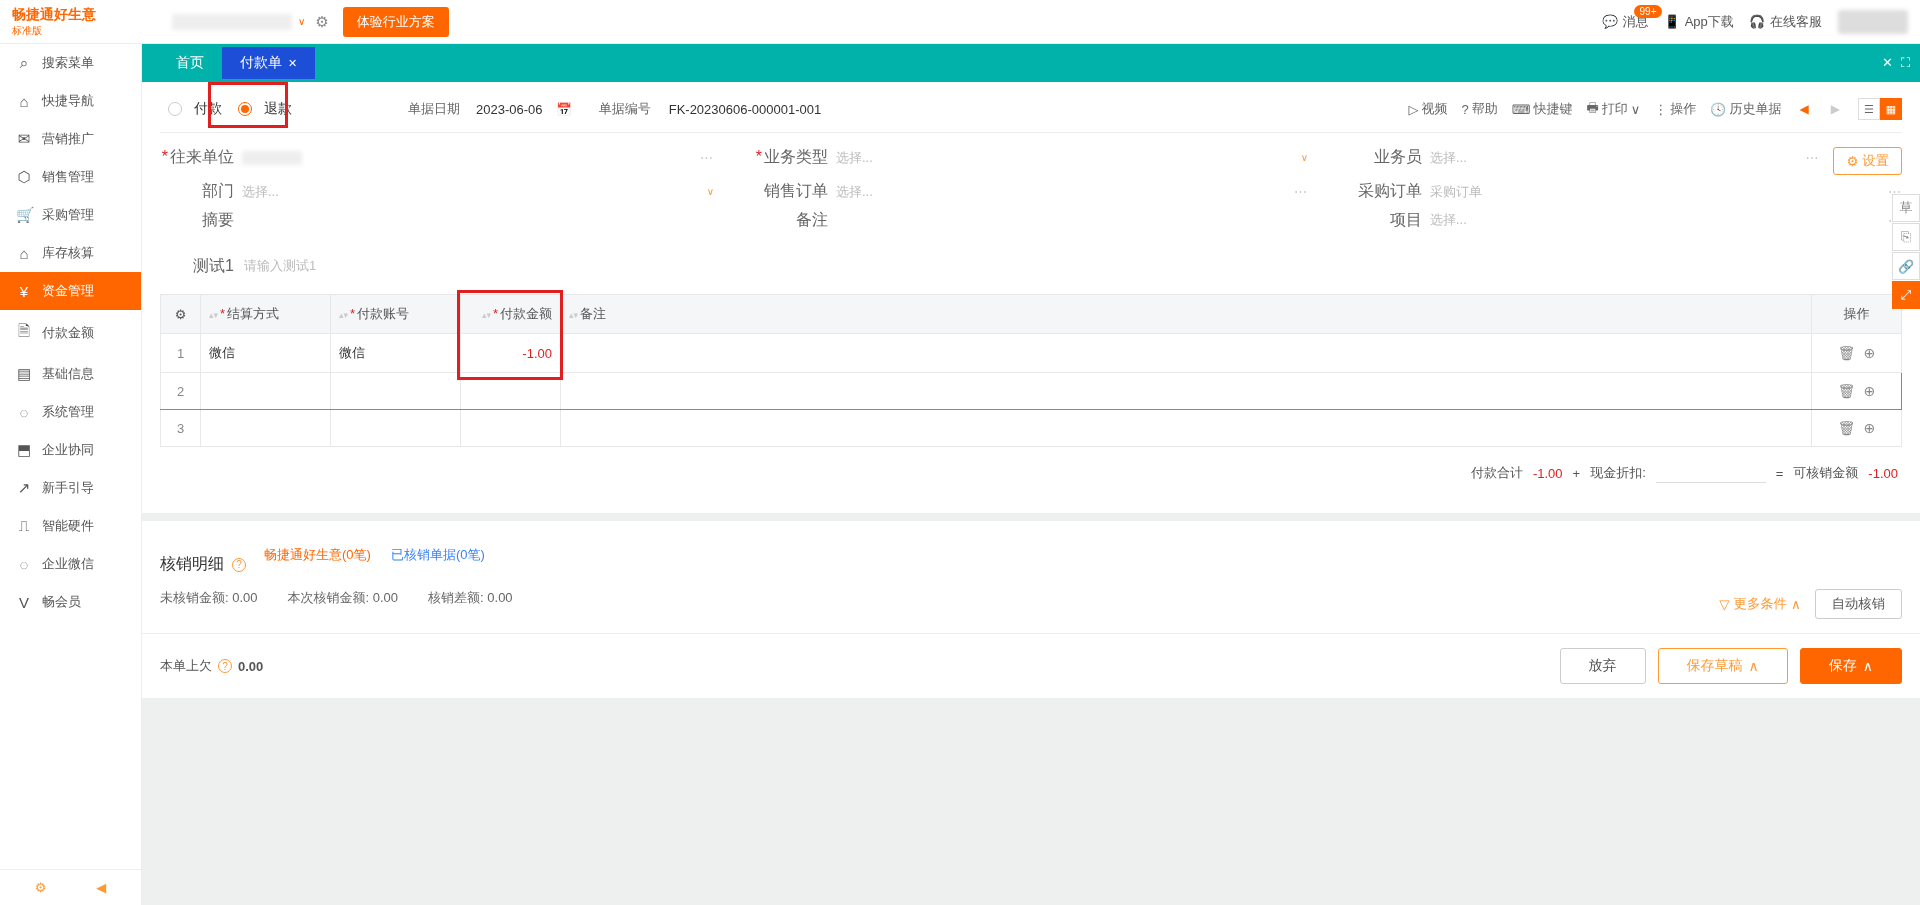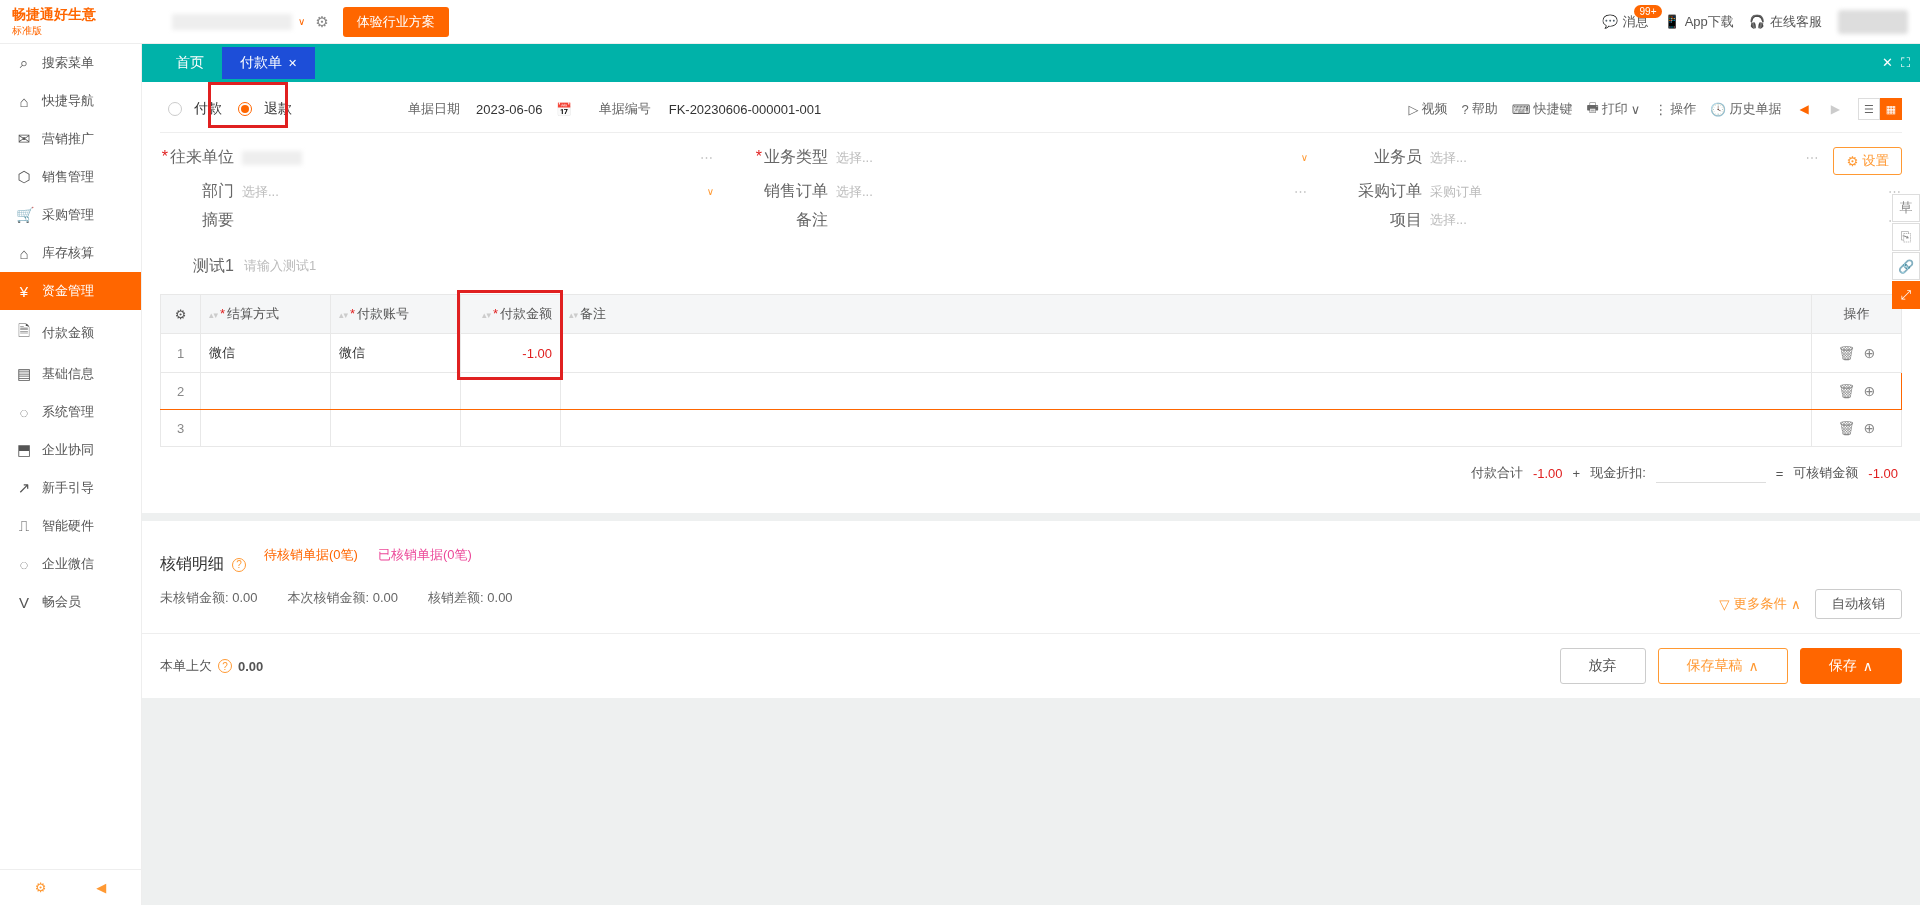--- a/index.html
+++ b/index.html
@@ -99,21 +99,21 @@
 .red-box-2 { left: 297px; top: -4px; width: 106px; height: 90px; }
 
 .totals-row { display: flex; justify-content: flex-end; align-items: center; gap: 10px; padding: 16px 4px; color: #555; font-size: 13px; }
 .totals-row .neg { color: #e02020; }
 .totals-row input { width: 110px; border: none; border-bottom: 1px solid #ddd; text-align: right; padding: 2px; font-size: 13px; outline: none; }
 
 
 .section-title { font-size: 16px; color: #333; display: flex; align-items: center; gap: 8px; margin-top: 19px; }
 .help-icon { color: #ff9933; border: 1px solid #ff9933; border-radius: 50%; width: 14px; height: 14px; font-size: 10px; display: inline-flex; align-items: center; justify-content: center; }
 .writeoff-tabs { display: flex; gap: 20px; margin-left: 18px; font-size: 13px; }
-.wt { cursor: pointer; color: #ec4899; }
+.wt { cursor: pointer; color: #3b82f6; }
 .wt.active { color: #ff6600; }
 .detail-meta { display: flex; gap: 30px; margin-top: 14px; color: #666; font-size: 13px; }
 .detail-right { margin-left: auto; display: flex; gap: 14px; align-items: center; }
 .more-link { color: #ff9933; border: none; background: none; cursor: pointer; display: flex; align-items: center; gap: 4px; }
 .btn-outline-gray { border: 1px solid #ccc; background: #fff; padding: 5px 16px; border-radius: 3px; cursor: pointer; color: #555; }
 
 
 .footer-bar { display: flex; align-items: center; padding: 14px 18px; gap: 12px; border-top: 1px solid #eee; }
 .footer-left { display: flex; align-items: center; gap: 6px; color: #555; }
 .footer-spacer { flex: 1; }
@@ -412,21 +412,21 @@
         </div>
       </div>
 
       <div class="panel" style="margin-top:8px;">
         <div style="display:flex;align-items:center;">
           <span class="section-title">
             <span>核销明细</span>
             <span class="help-icon">?</span>
           </span>
           <div class="writeoff-tabs">
-            <span class="wt active">待核销单据(0笔)</span>
+            <span class="wt active">畅捷通好生意(0笔)</span>
             <span class="wt">已核销单据(0笔)</span>
           </div>
         </div>
         <div class="detail-meta">
           <span>未核销金额: 0.00</span>
           <span>本次核销金额: 0.00</span>
           <span>核销差额: 0.00</span>
           <div class="detail-right">
             <button class="more-link"><span>▽</span><span>更多条件</span> ∧</button>
             <button class="btn-outline-gray">自动核销</button>

